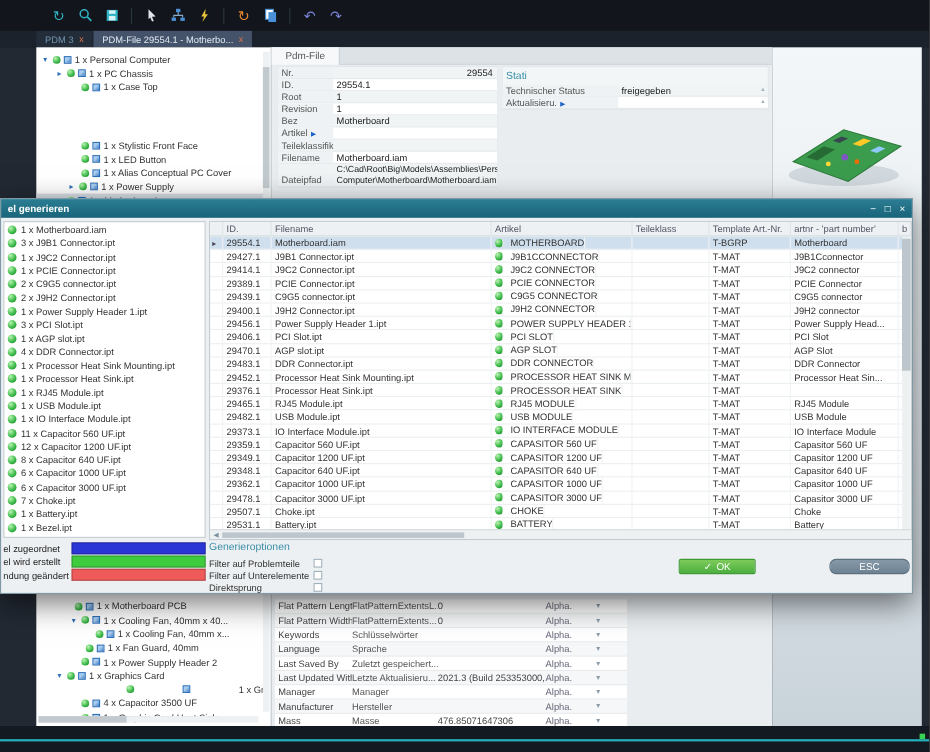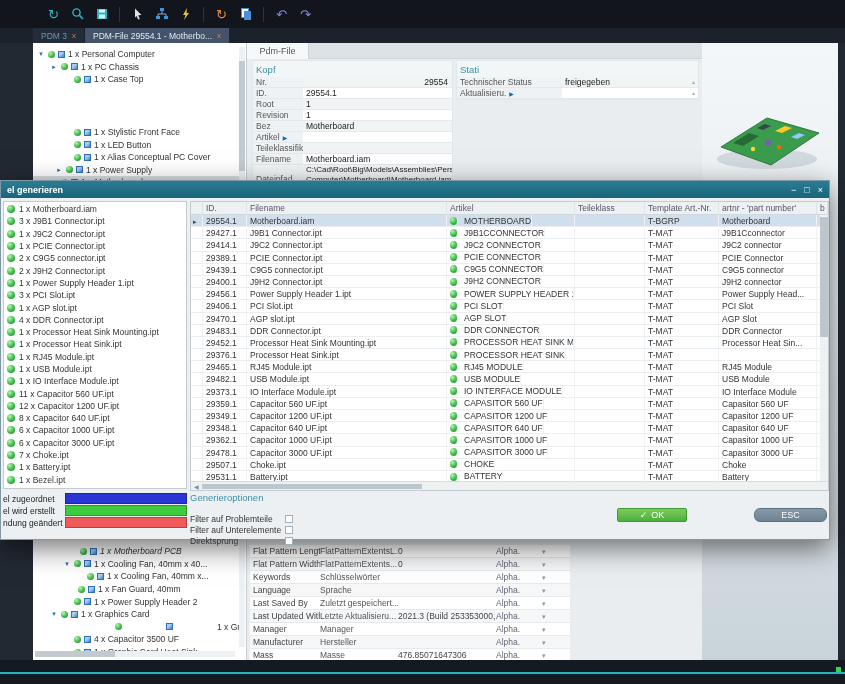--- a/index.html
+++ b/index.html
@@ -123,21 +123,21 @@
   .cw6 { width:98px; flex:none; }
   .cw7 { flex:1; }
   .g-vsb { position:absolute; right:0; top:0; width:8px; height:268px; background:#eef1f2; }
   .g-vsb .thumb { width:8px; height:120px; margin-top:2px; background:#bcc6cc; }
   .g-hsb { height:9px; flex:none; border-top:1px solid #d5dbde; background:#eef1f2;
     display:flex; align-items:center; }
   .g-hsb .arr { font-size:6px; color:#78909c; padding:0 3px; cursor:pointer; }
   .g-hsb .thumb { width:220px; height:5px; background:#bcc6cc; cursor:pointer; }
   
   .genopts { position:absolute; left:189px; top:294px; width:440px; }
-  .go-title { color:#3b8fa8; font-size:9.5px; margin-bottom:10px; }
+  .go-title { color:#3b8fa8; font-size:9.5px; margin-bottom:3px; }
   .go-row { display:flex; align-items:center; height:11px; }
   .go-label { width:95px; color:#333; flex:none; }
   .checkbox { width:8px; height:8px; background:#fff; border:1px solid #9fb0ba; cursor:pointer; }
   .ok-btn { position:absolute; left:616px; top:310px; width:70px; height:14px;
     background:linear-gradient(#7ecb5a,#4caf3f); border:1px solid #3f9a34; border-radius:2px;
     color:#fff; font-size:9px; display:flex; align-items:center; justify-content:center; gap:4px;
     font-family:inherit; cursor:pointer; }
   .esc-btn { position:absolute; left:753px; top:310px; width:73px; height:14px;
     background:linear-gradient(#8699a9,#6d8292); border:1px solid #5c7180; border-radius:6px;
     color:#fff; font-size:9px; display:flex; align-items:center; justify-content:center;
@@ -247,21 +247,21 @@
           <span class="tl">1 x LED Button</span>
         </div>
 
         <div class="tree-item" style="padding-left: 30px;">
           <span class="tw"></span>
           <span class="ball"></span>
           <span class="cube"></span>
           <span class="tl">1 x Alias Conceptual PC Cover</span>
         </div>
 
-        <div class="tree-item" style="padding-left: 22px;">
+        <div class="tree-item" style="padding-left: 28px;">
           <span class="tw">▸</span>
           <span class="ball"></span>
           <span class="cube"></span>
           <span class="tl">1 x Power Supply</span>
         </div>
 
         <div class="tree-item selected" style="padding-left: 17px;">
           <span class="tw">▾</span>
           <span class="ball"></span>
           <span class="cube"></span>
@@ -284,21 +284,21 @@
 
         <div class="tree-item" style="padding-left: 30px;">
           <span class="tw"></span>
           <span class="ball"></span>
           <span class="cube"></span>
           <span class="tl">1 x PCIE Connector</span>
         </div>
       </div>
     <div class="tree-list tree-bottom">
 
-        <div class="tree-item" style="padding-left: 36px; font-style: italic;">
+        <div class="tree-item" style="padding-left: 24px;">
           <span class="tw"></span>
           <span class="ball"></span>
           <span class="cube"></span>
           <span class="tl">1 x Motherboard PCB</span>
         </div>
 
         <div class="tree-item" style="padding-left: 30px;">
           <span class="tw">▾</span>
           <span class="ball"></span>
           <span class="cube"></span>
@@ -367,21 +367,20 @@
         <div class="thumb"></div>
       </div>
   </div>
 
   <div class="center">
     <div class="doc-tab-row">
       <div class="doc-tab">Pdm-File</div>
     </div>
 
     <div class="group kopf">
-      <div class="group-title">Kopf</div>
       <div class="krows">
 
           <div class="field-row right">
             <div class="f-label">Nr.</div>
             <div class="f-value">29554</div>
           </div>
 
           <div class="field-row">
             <div class="f-label">ID.</div>
             <div class="f-value">29554.1</div>

